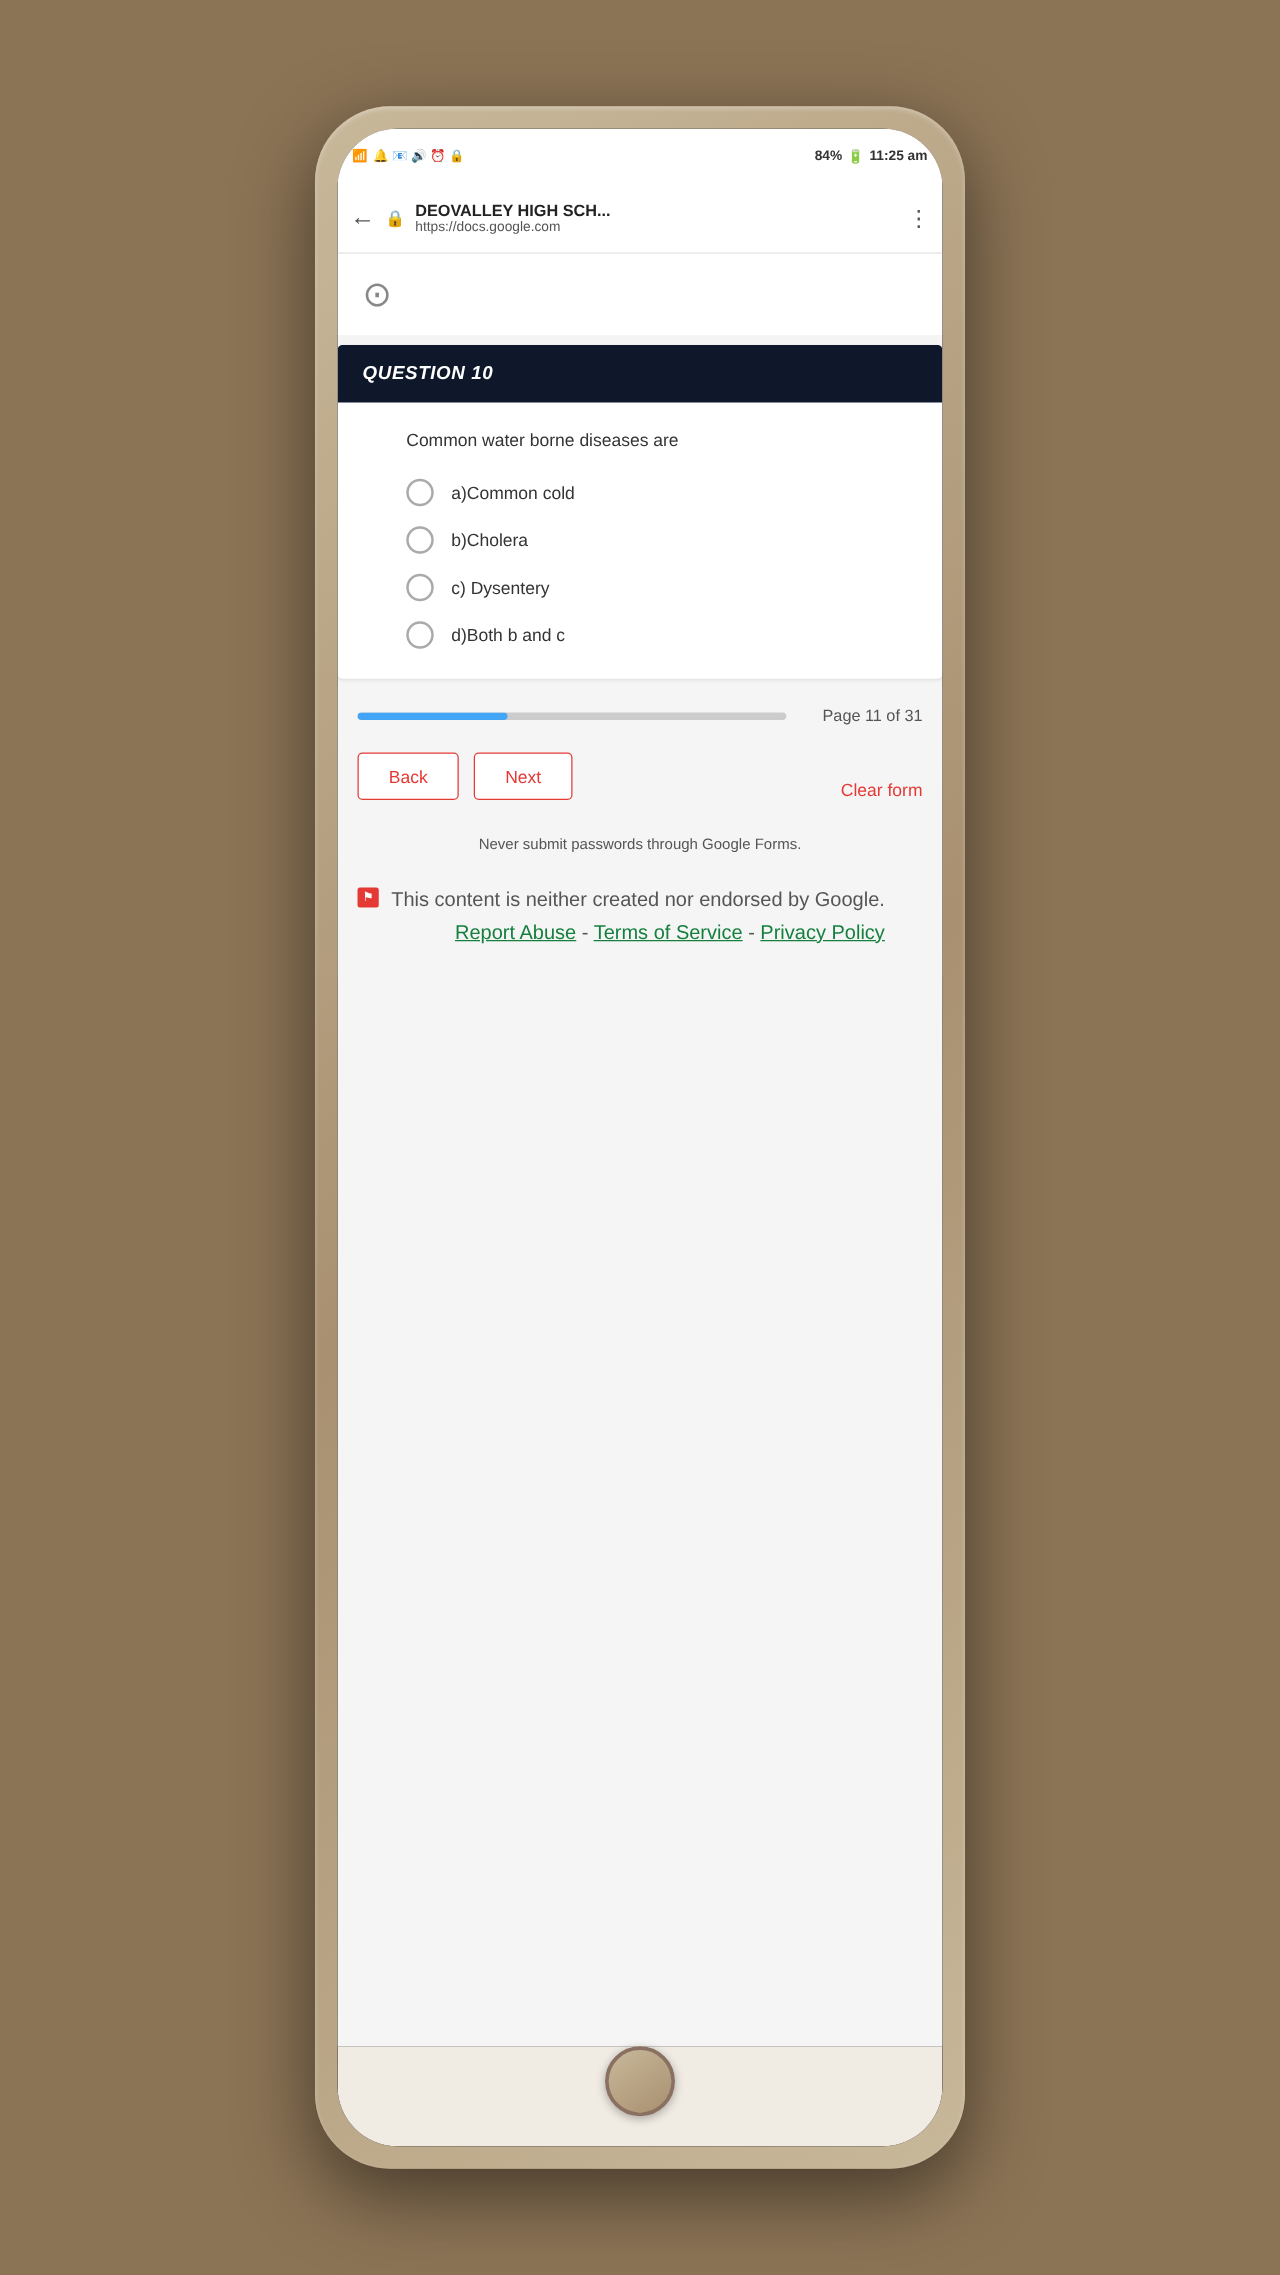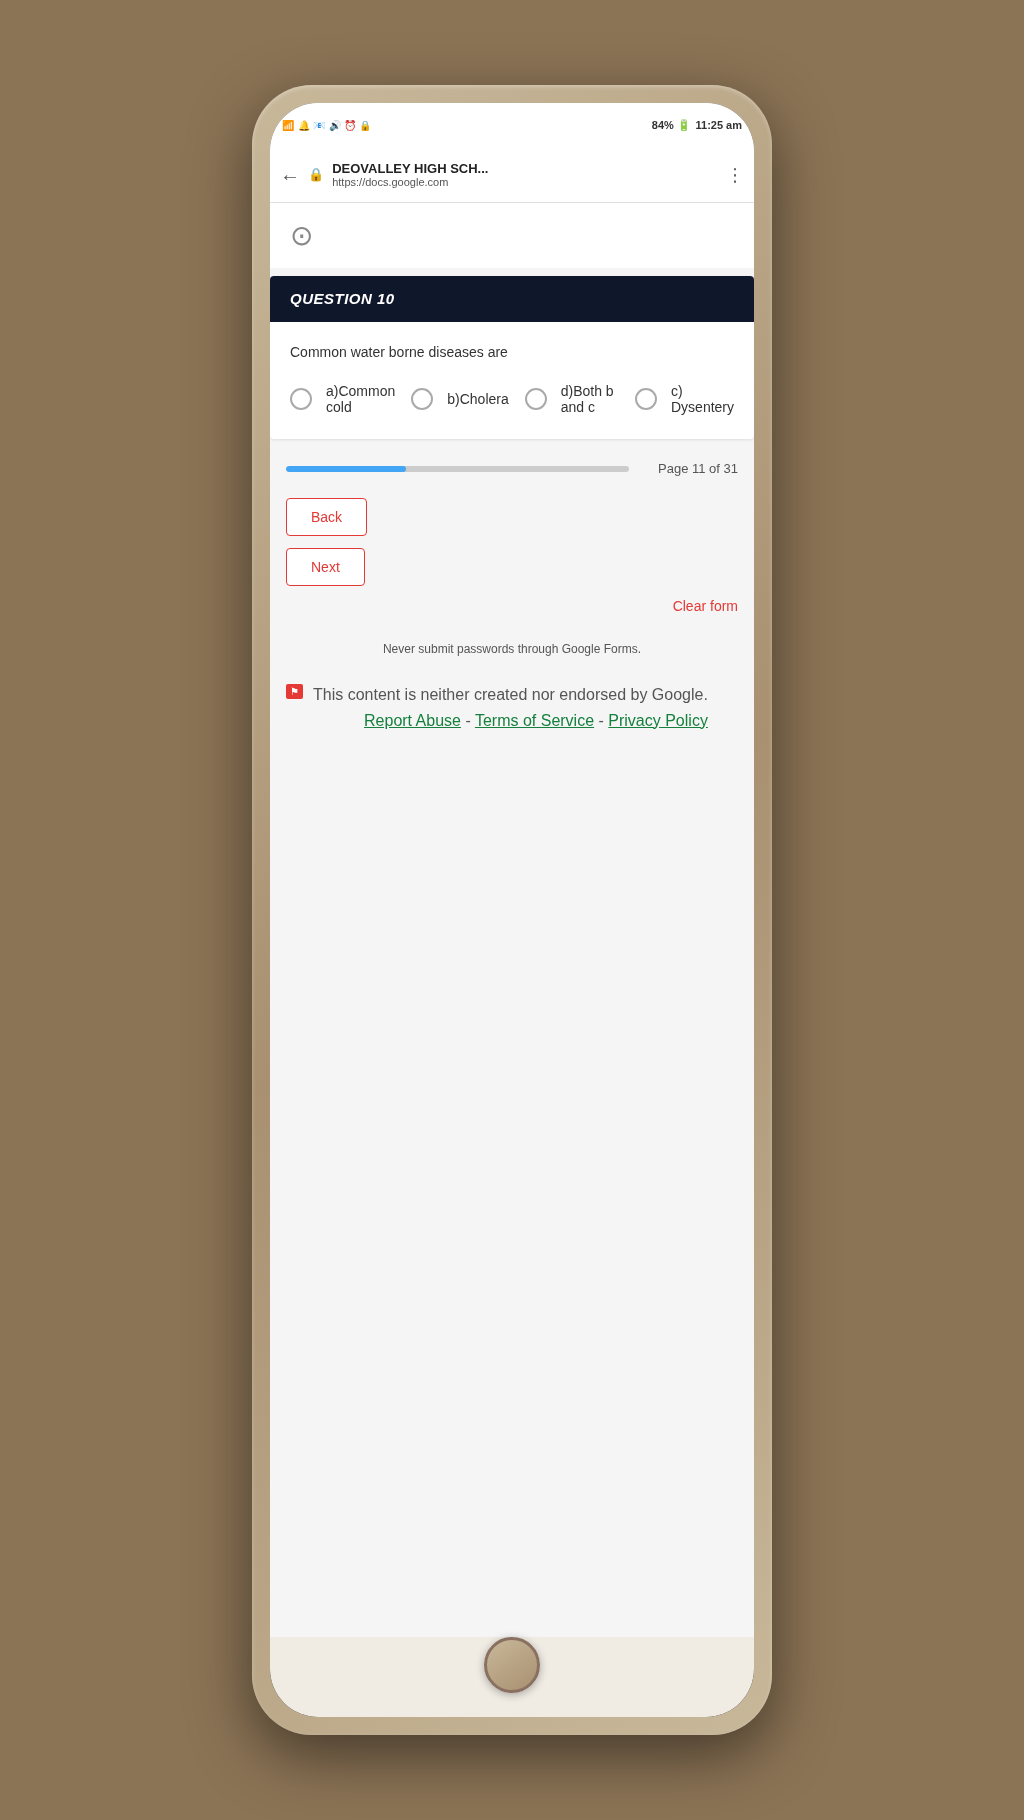--- a/index.html
+++ b/index.html
@@ -153,31 +153,33 @@
     .question-label {
       color: #fff;
       font-size: 15px;
       font-weight: bold;
       letter-spacing: 0.5px;
       font-style: italic;
     }
 
     .question-body {
       padding: 20px 20px 24px;
+      margin-left: 35px;
     }
 
     .question-text {
       font-size: 14px;
       color: #333;
       margin-bottom: 20px;
       line-height: 1.5;
     }
 
     .options-list {
       display: flex;
+      flex-direction: column;
       gap: 16px;
     }
 
     .option-item {
       display: flex;
       align-items: center;
       gap: 14px;
       cursor: pointer;
     }
 
@@ -224,25 +226,24 @@
 
     .progress-text {
       font-size: 13px;
       color: #555;
       white-space: nowrap;
     }
 
     
     .nav-buttons {
       display: flex;
-      align-items: flex-start;
+      align-items: flex-end;
       padding: 8px 16px 16px;
       gap: 12px;
       background: #f5f5f5;
-      flex-direction: column;
     }
 
     .btn-back {
       padding: 10px 24px;
       border: 1px solid #e53935;
       background: #fff;
       color: #e53935;
       font-size: 14px;
       border-radius: 4px;
       cursor: pointer;
@@ -384,26 +385,26 @@
                 <span class="option-label">a)Common cold</span>
               </div>
 
               <div class="option-item">
                 <div class="radio-circle"></div>
                 <span class="option-label">b)Cholera</span>
               </div>
 
               <div class="option-item">
                 <div class="radio-circle"></div>
-                <span class="option-label">d)Both b and c</span>
+                <span class="option-label">c) Dysentery</span>
               </div>
 
               <div class="option-item">
                 <div class="radio-circle"></div>
-                <span class="option-label">c) Dysentery</span>
+                <span class="option-label">d)Both b and c</span>
               </div>
 
             </div>
           </div>
         </div>
 
         <div class="progress-section">
           <div class="progress-bar-container">
             <div class="progress-bar-fill"></div>
           </div>

